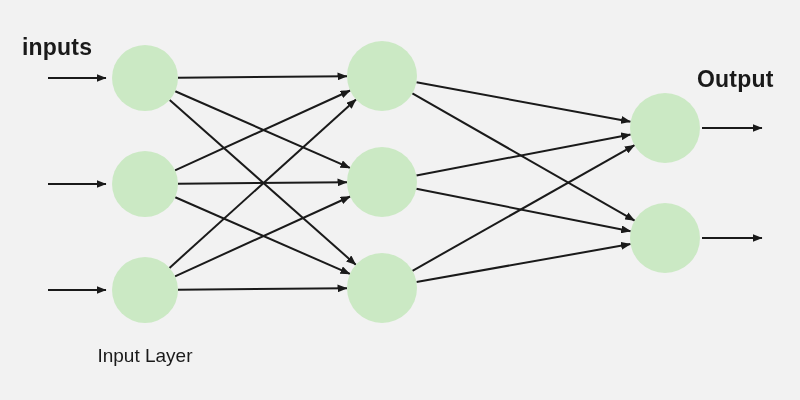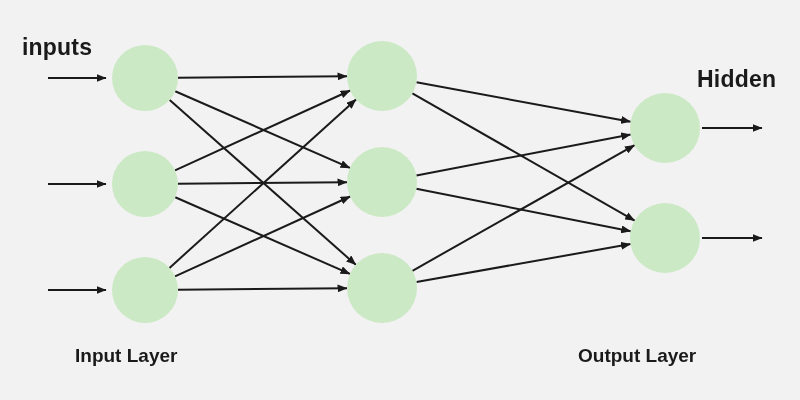--- a/index.html
+++ b/index.html
@@ -32,21 +32,22 @@
     white-space: nowrap;
     color: #1a1a1a;
   }
   .io-label {
     font-size: 23px;
     font-weight: bold;
     letter-spacing: 0.2px;
   }
   .layer-label {
     font-size: 19px;
-    font-weight: bold;
+    font-weight: normal;
+    text-align: center;
   }
 </style>
 </head>
 <body>
 
 <div id="canvas">
 
   <svg id="net-svg" viewBox="0 0 800 400">
     <defs>
       <marker id="arrowhead" markerWidth="10" markerHeight="8" refX="9.5" refY="4" orient="auto" markerUnits="userSpaceOnUse">
@@ -85,20 +86,19 @@
         <circle cx="382" cy="76" r="35" fill="#cbe9c4"></circle>
         <circle cx="382" cy="182" r="35" fill="#cbe9c4"></circle>
         <circle cx="382" cy="288" r="35" fill="#cbe9c4"></circle>
         <circle cx="665" cy="128" r="35" fill="#cbe9c4"></circle>
         <circle cx="665" cy="238" r="35" fill="#cbe9c4"></circle>
       </g>
   </svg>
 
   <div class="label-text io-label" style="left:22px; top:34px;">inputs</div>
 
-  <div class="label-text io-label" style="left:697px; top:66px;">Hidden</div>
+  <div class="label-text io-label" style="left:697px; top:66px;">Output</div>
 
   <div class="label-text layer-label" style="left:75px; top:345px; width:140px;">Input Layer</div>
 
 
-  <div class="label-text layer-label" style="left:578px; top:345px; width:140px;">Output Layer</div>
 
 </div>
 
 </body></html>

